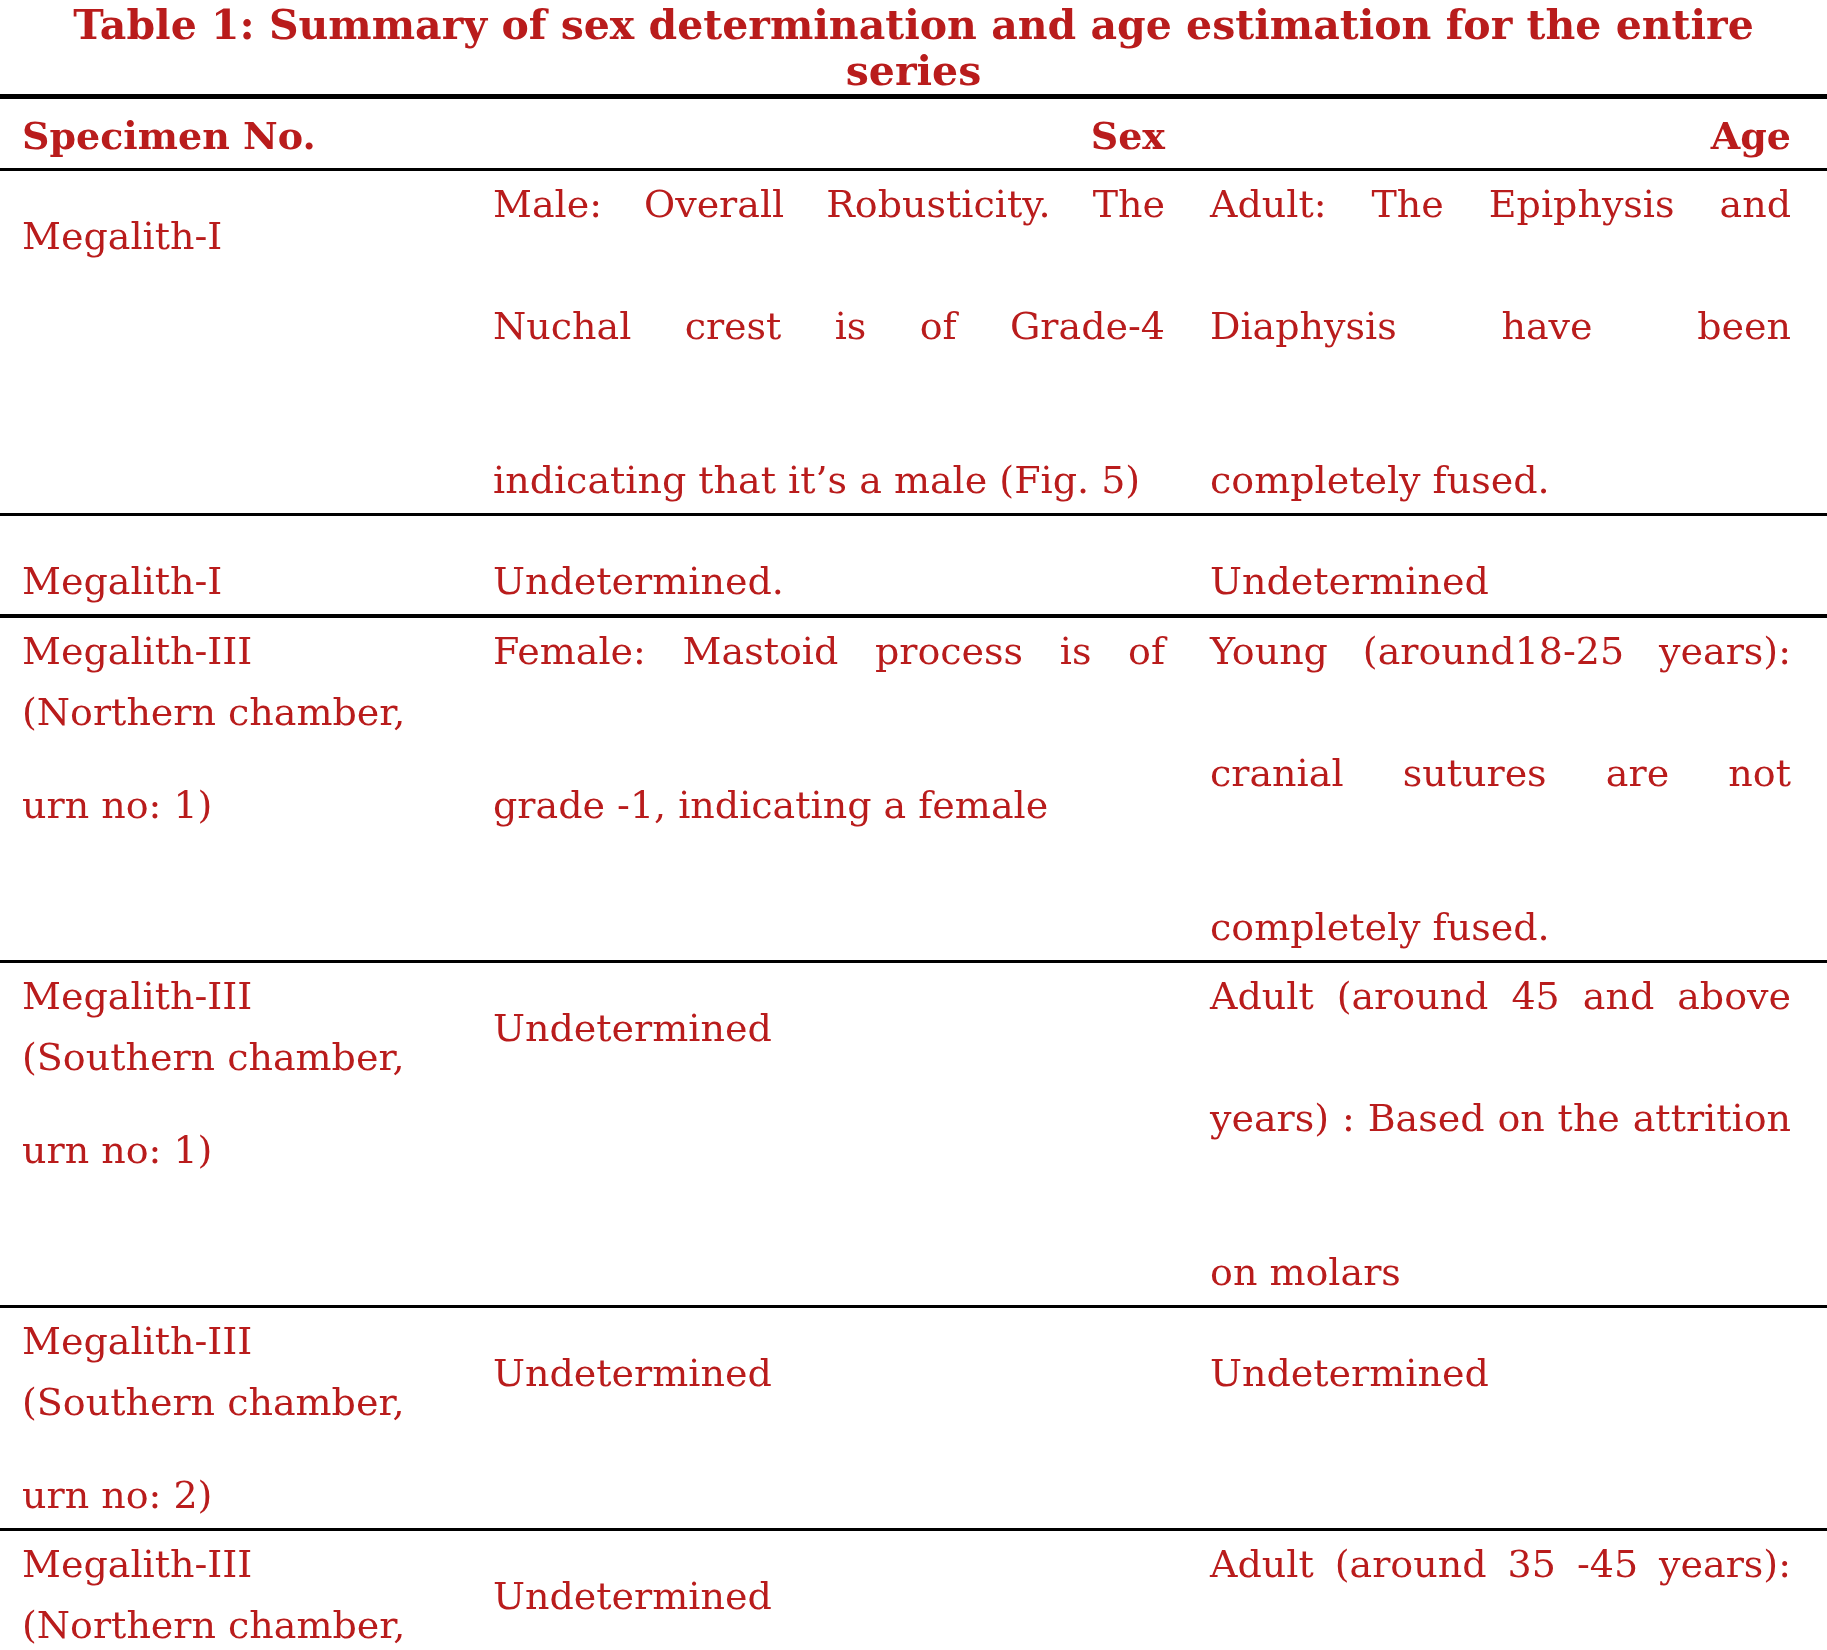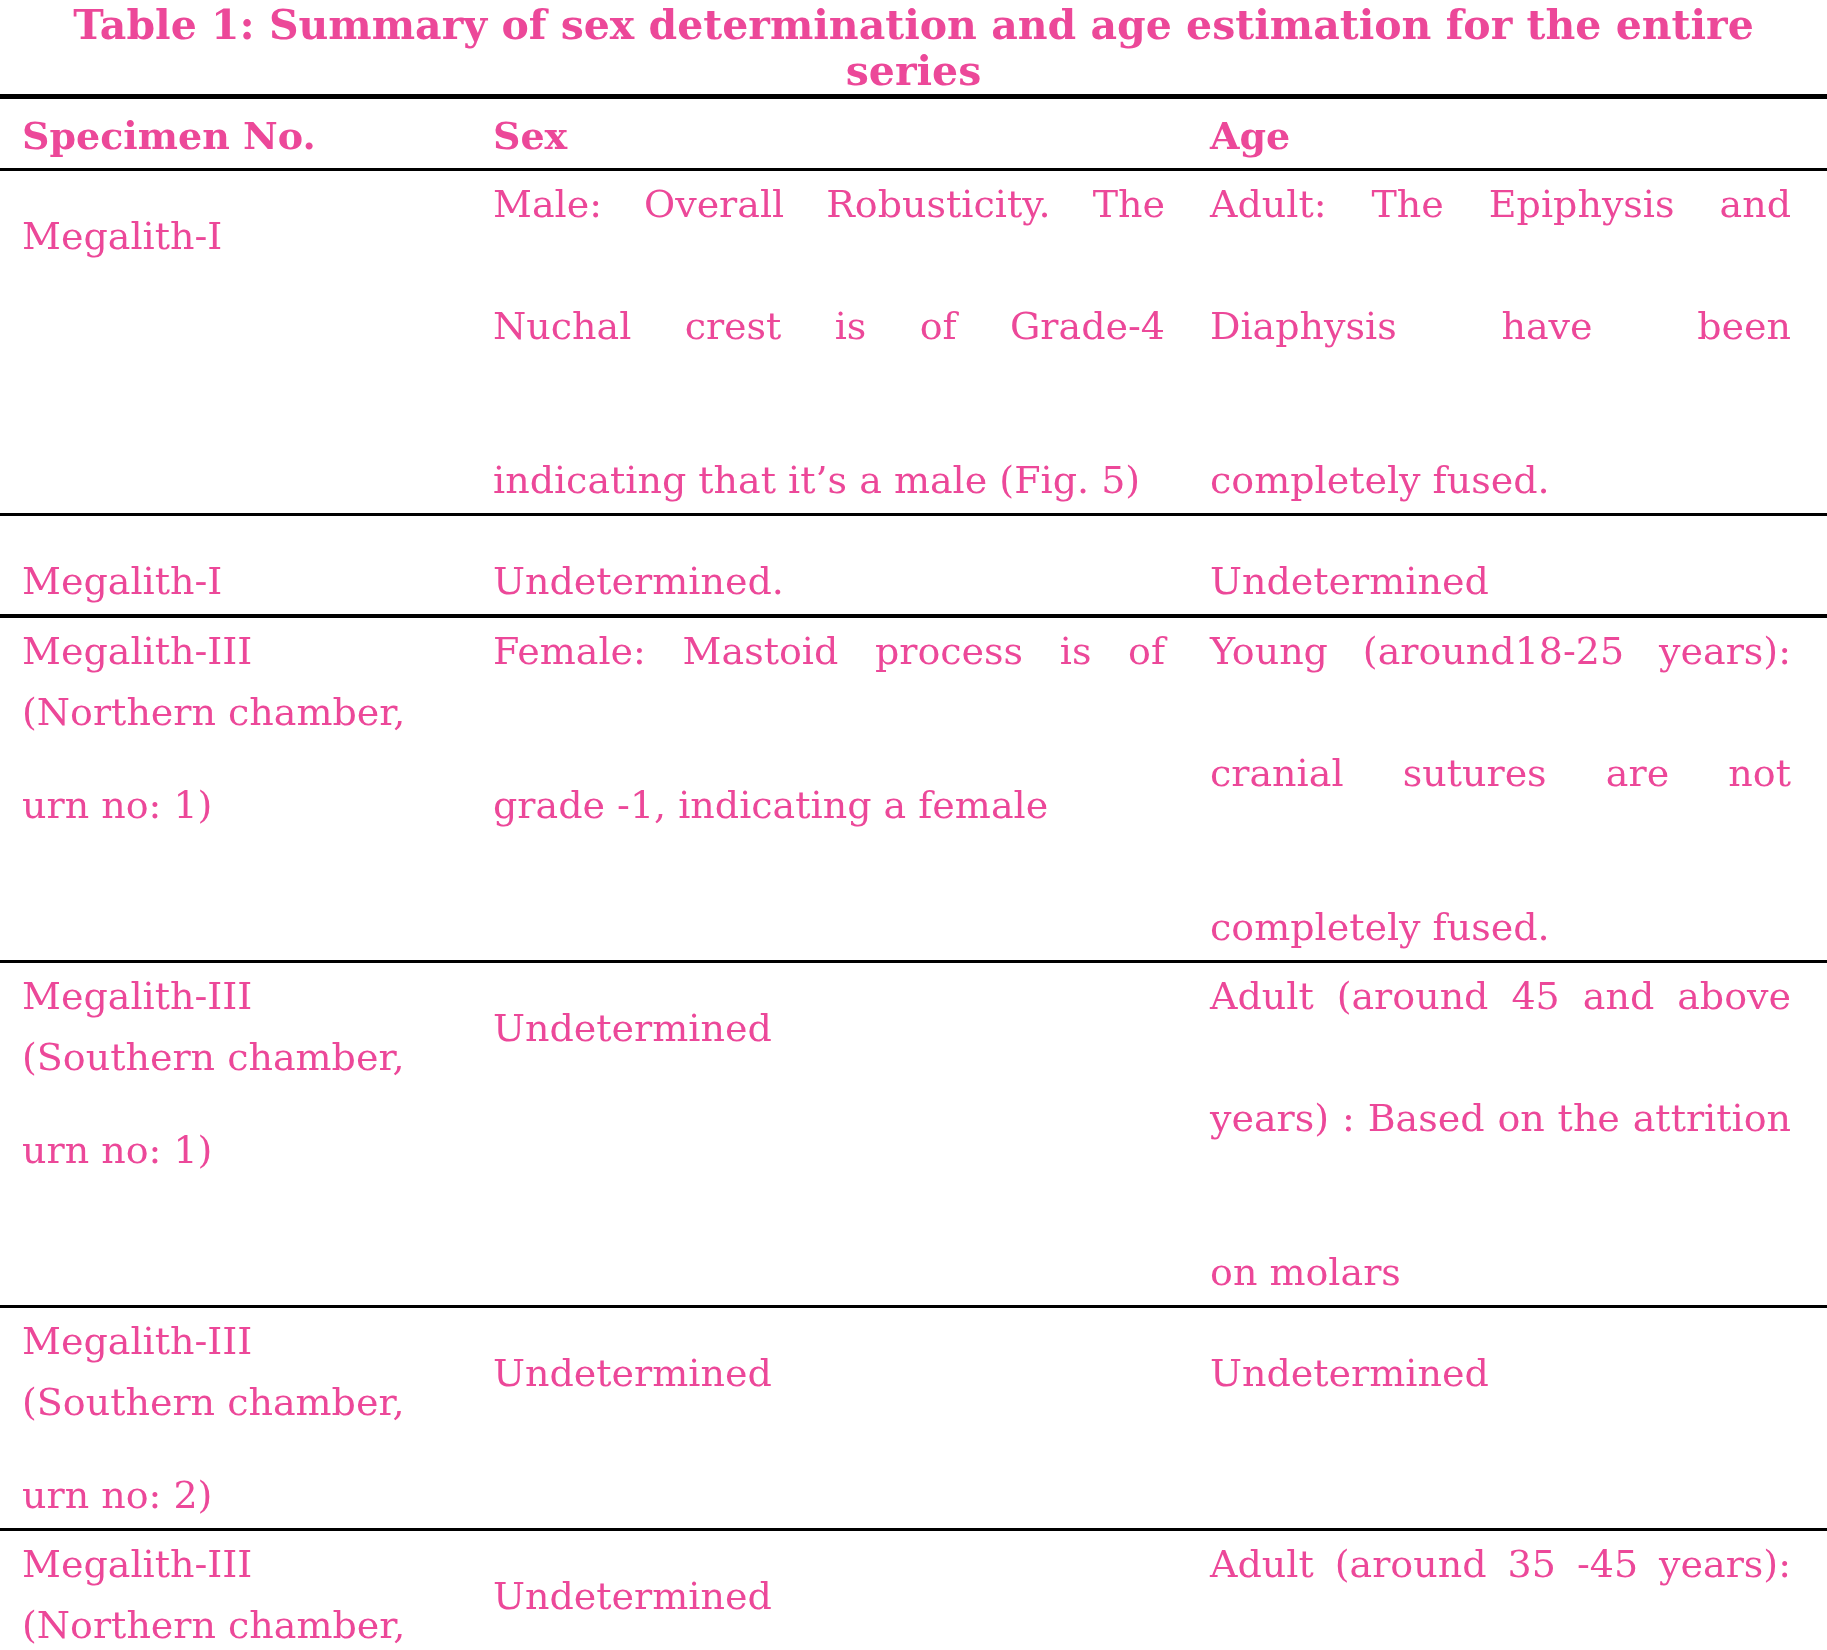--- a/index.html
+++ b/index.html
@@ -1,21 +1,21 @@
 <!DOCTYPE html>
 <html><head>
 <meta charset="utf-8">
 <style>
   html,body { margin:0; padding:0; background:#ffffff; }
   .page {
     position: relative;
     width: 1827px;
     height: 1650px;
     background: #ffffff;
-    color: #ec4899;
+    color: #b91c1c;
     font-family: "DejaVu Serif", "Liberation Serif", serif;
     font-size: 38px;
     overflow: hidden;
   }
   .title {
     width: 100%;
     text-align: center;
     font-weight: bold;
     font-size: 41px;
     line-height: 46px;
@@ -37,21 +37,21 @@
     font-weight: normal;
     line-height: 61px;
     border-bottom: 3px solid #000;
   }
   th { font-weight: bold; padding-top: 6px; padding-bottom: 2px; }
   td { padding-top: 3px; padding-bottom: 2px; }
   .cell-specimen { padding-left: 22px; }
   th.h-specimen { text-align: left; padding-left: 22px; }
   .cell-sex, th.h-sex { padding-right: 45px; }
   .cell-age, th.h-age { padding-left: 0; padding-right: 36px; }
-  th.h-sex, th.h-age { text-align: left; }
+  th.h-sex, th.h-age { text-align: right; }
   tr.med td { border-bottom-width: 4px; }
   tr.thick td { border-bottom-width: 5px; }
   
   .jl { display: block; }
   .ll { display: block; margin-top: 32px; }
   .just .jl { text-align: justify; }
   .just .jl::after { content: ""; display: inline-block; width: 100%; height: 0; }
 </style>
 </head>
 <body>

